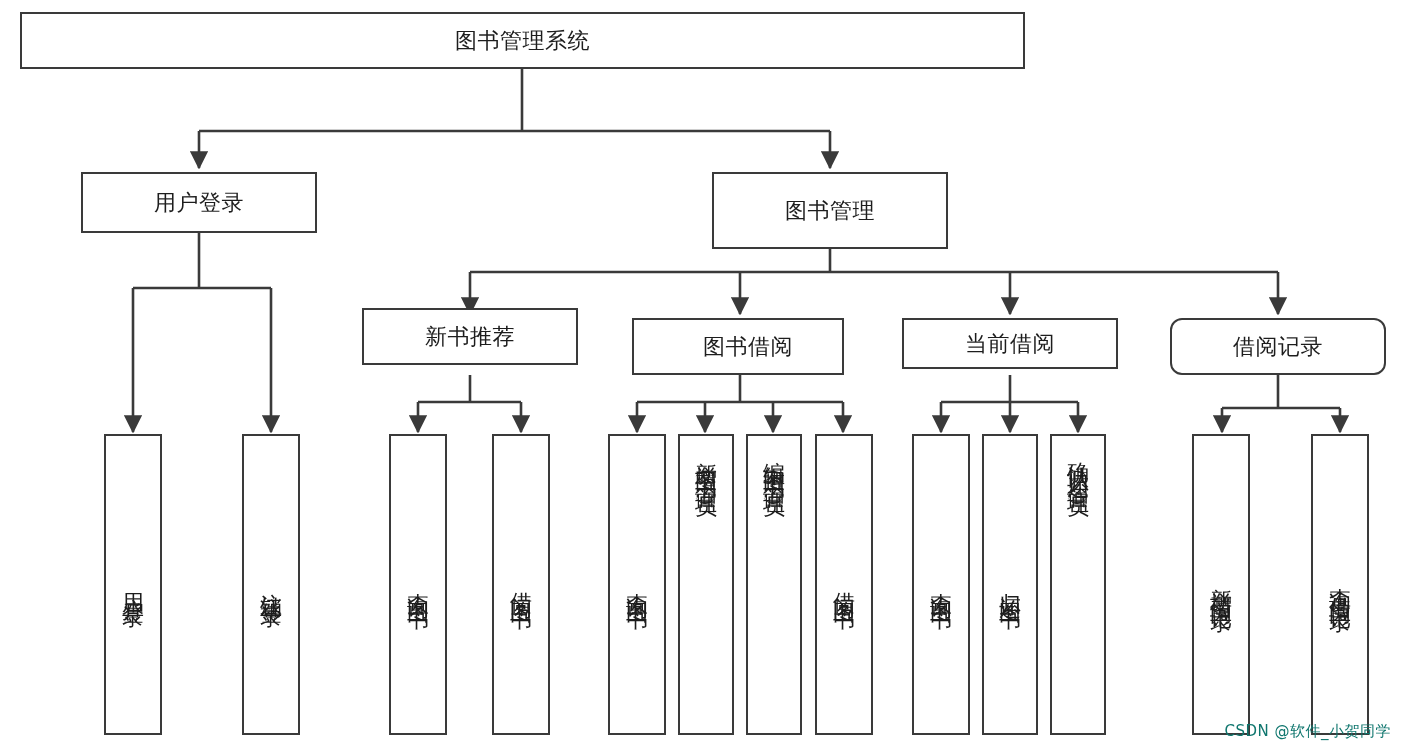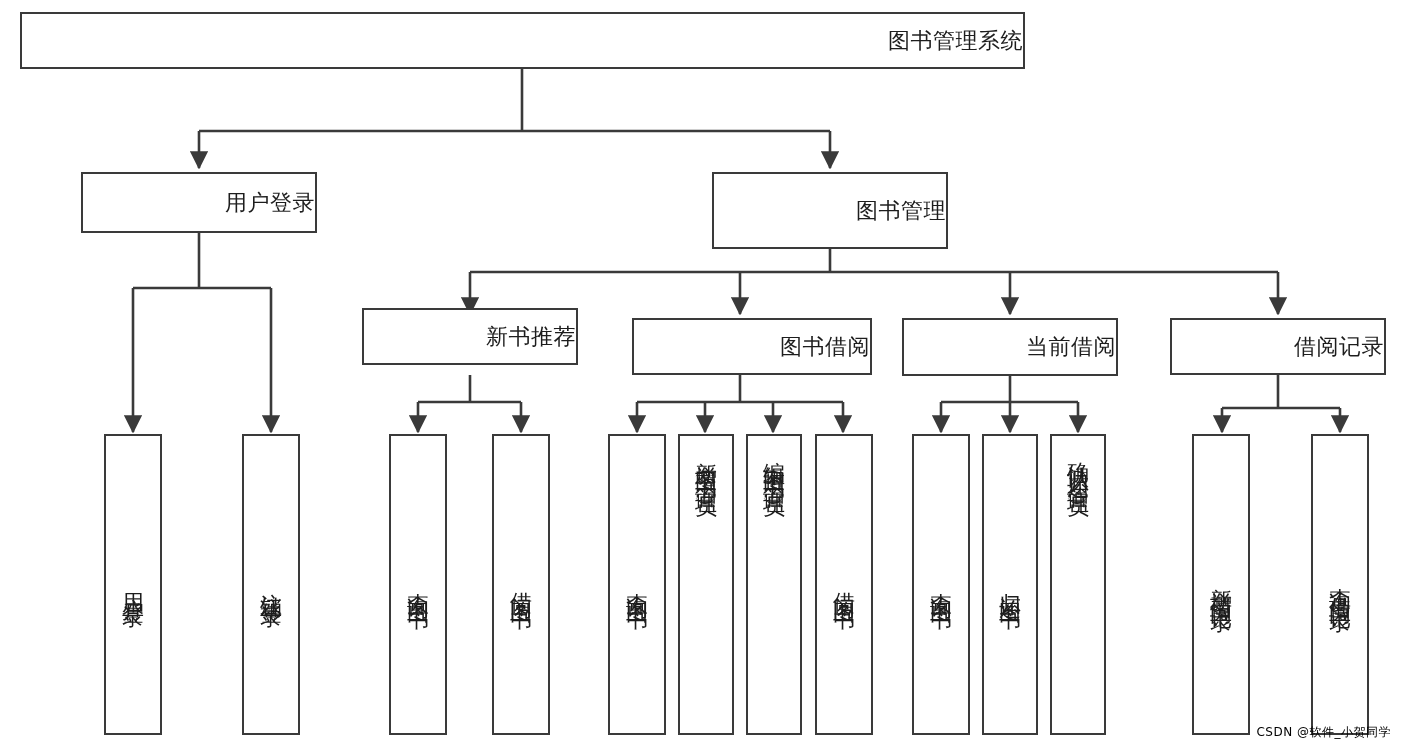--- a/index.html
+++ b/index.html
@@ -25,21 +25,21 @@
     width: 1405px;
     height: 747px;
   }
   .node {
     position: absolute;
     box-sizing: border-box;
     border: 2.5px solid #3a3a3a;
     background: #ffffff;
     display: flex;
     align-items: center;
-    justify-content: flex-end;
+    justify-content: center;
     color: #1d1d1d;
     z-index: 3;
   }
   .node-label {
     display: block;
     text-align: center;
     line-height: 1.32;
     letter-spacing: 0.5px;
     white-space: pre;
   }
@@ -60,22 +60,22 @@
     white-space: pre;
   }
   .node.vert.centered {
     align-items: center;
     padding-top: 0;
   }
   #watermark {
     position: absolute;
     right: 14px;
     bottom: 6px;
-    font-size: 12px;
-    color: #000000;
+    font-size: 15px;
+    color: #0f766e;
     letter-spacing: 0.5px;
     z-index: 5;
     white-space: nowrap;
     pointer-events: none;
   }
 </style>
 </head>
 <body>
 
 <div id="diagram-root">
@@ -139,29 +139,29 @@
   </div>
 
   <div class="node horiz" style="left:712px; top:172px; width:236px; height:77px;">
     <span class="node-label">图书管理</span>
   </div>
 
   <div class="node horiz" style="left:362px; top:308px; width:216px; height:57px;">
     <span class="node-label">新书推荐</span>
   </div>
 
-  <div class="node horiz" style="left:632px; top:318px; width:240px; height:57px;padding-left:20px;">
+  <div class="node horiz" style="left:632px; top:318px; width:212px; height:57px;padding-left:20px;">
     <span class="node-label">图书借阅</span>
   </div>
 
-  <div class="node horiz" style="left:902px; top:318px; width:216px; height:58px;">
+  <div class="node horiz" style="left:902px; top:318px; width:216px; height:51px;">
     <span class="node-label">当前借阅</span>
   </div>
 
-  <div class="node horiz" style="left:1170px; top:318px; width:216px; height:57px;">
+  <div class="node horiz" style="left:1170px; top:318px; width:216px; height:57px;border-radius:12px;">
     <span class="node-label">借阅记录</span>
   </div>
 
   <div class="node vert centered" style="left:104px; top:434px; width:58px; height:301px;">
     <span class="node-label">用户登录</span>
   </div>
 
   <div class="node vert centered" style="left:242px; top:434px; width:58px; height:301px;">
     <span class="node-label">注销登录</span>
   </div>

